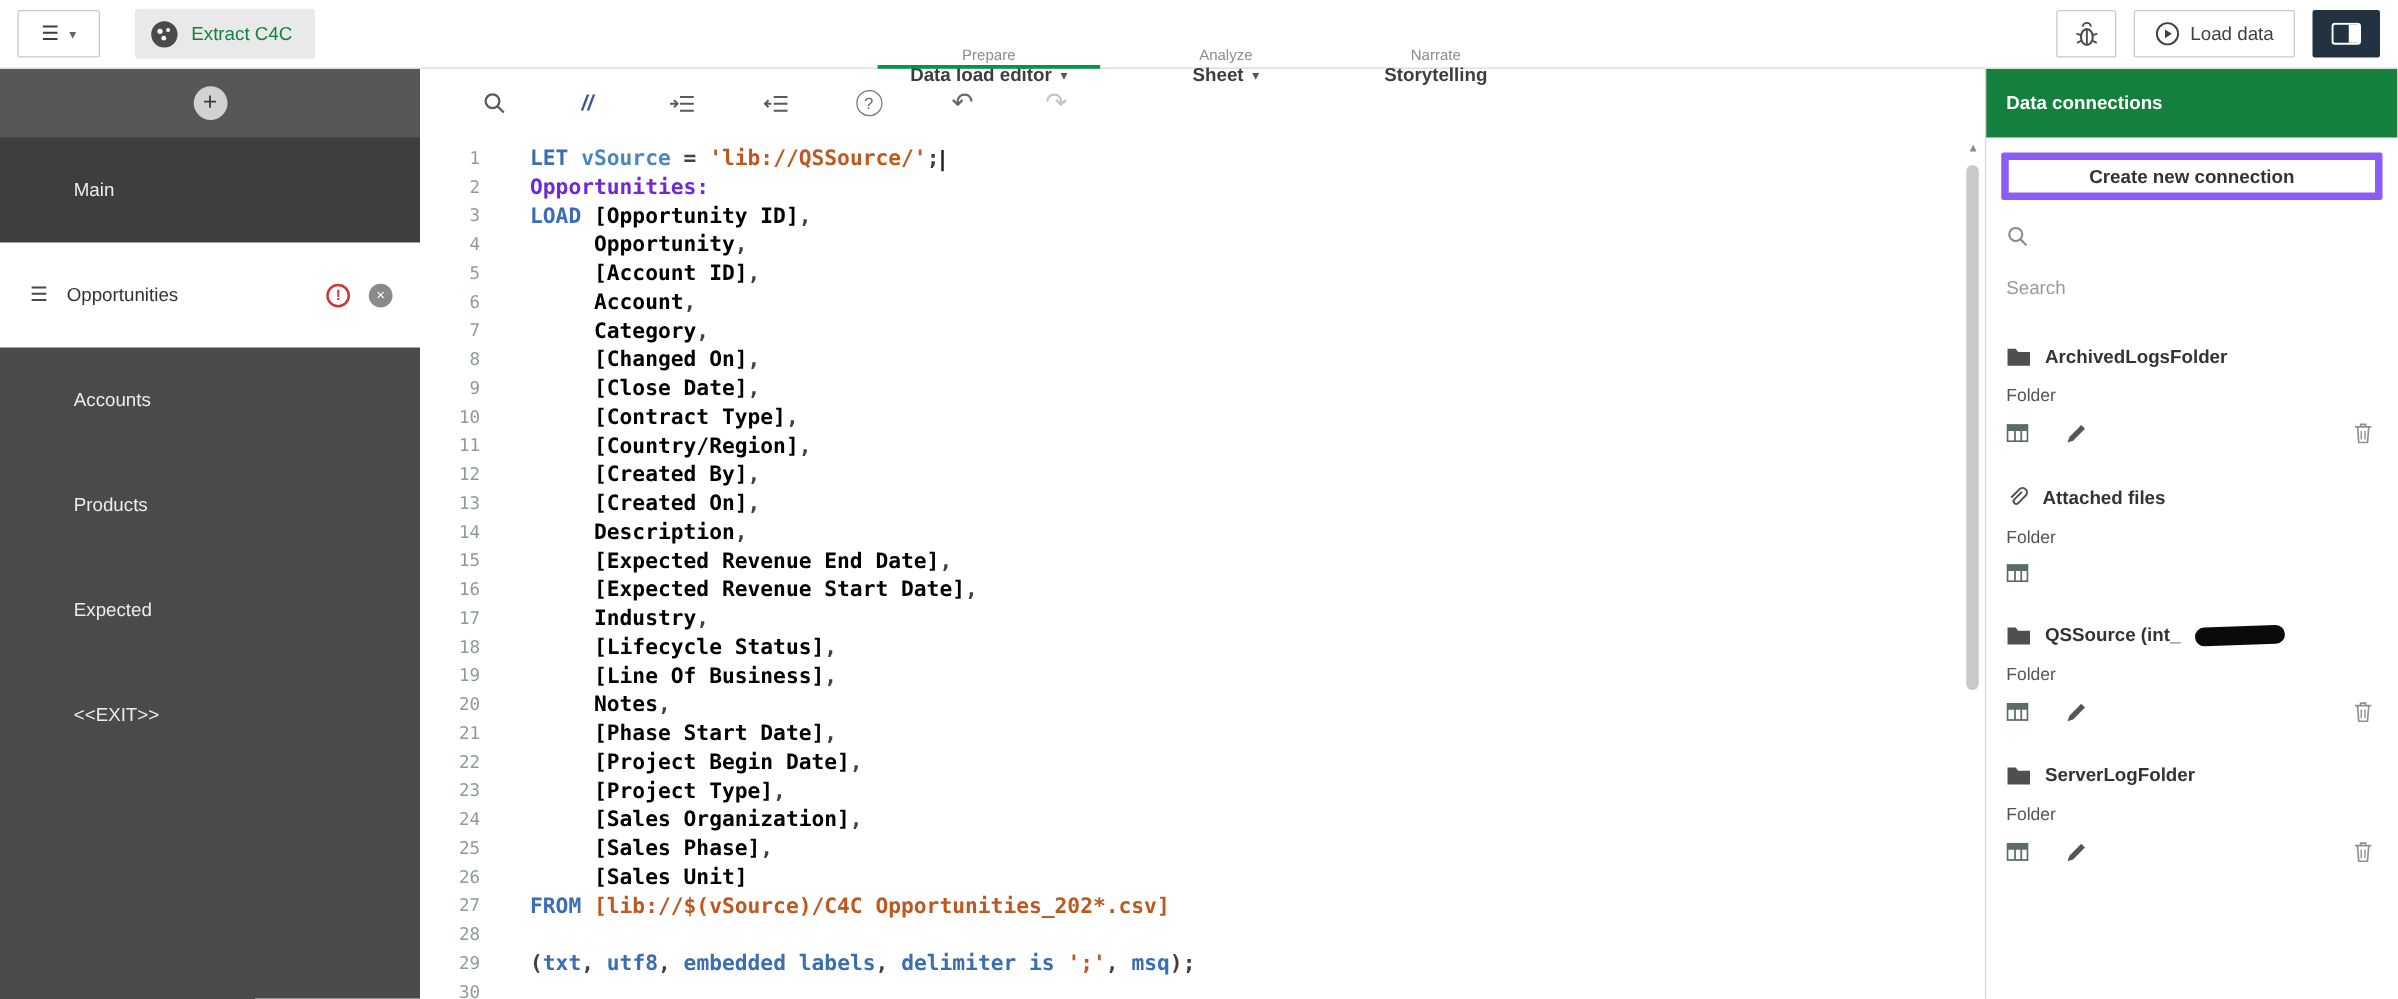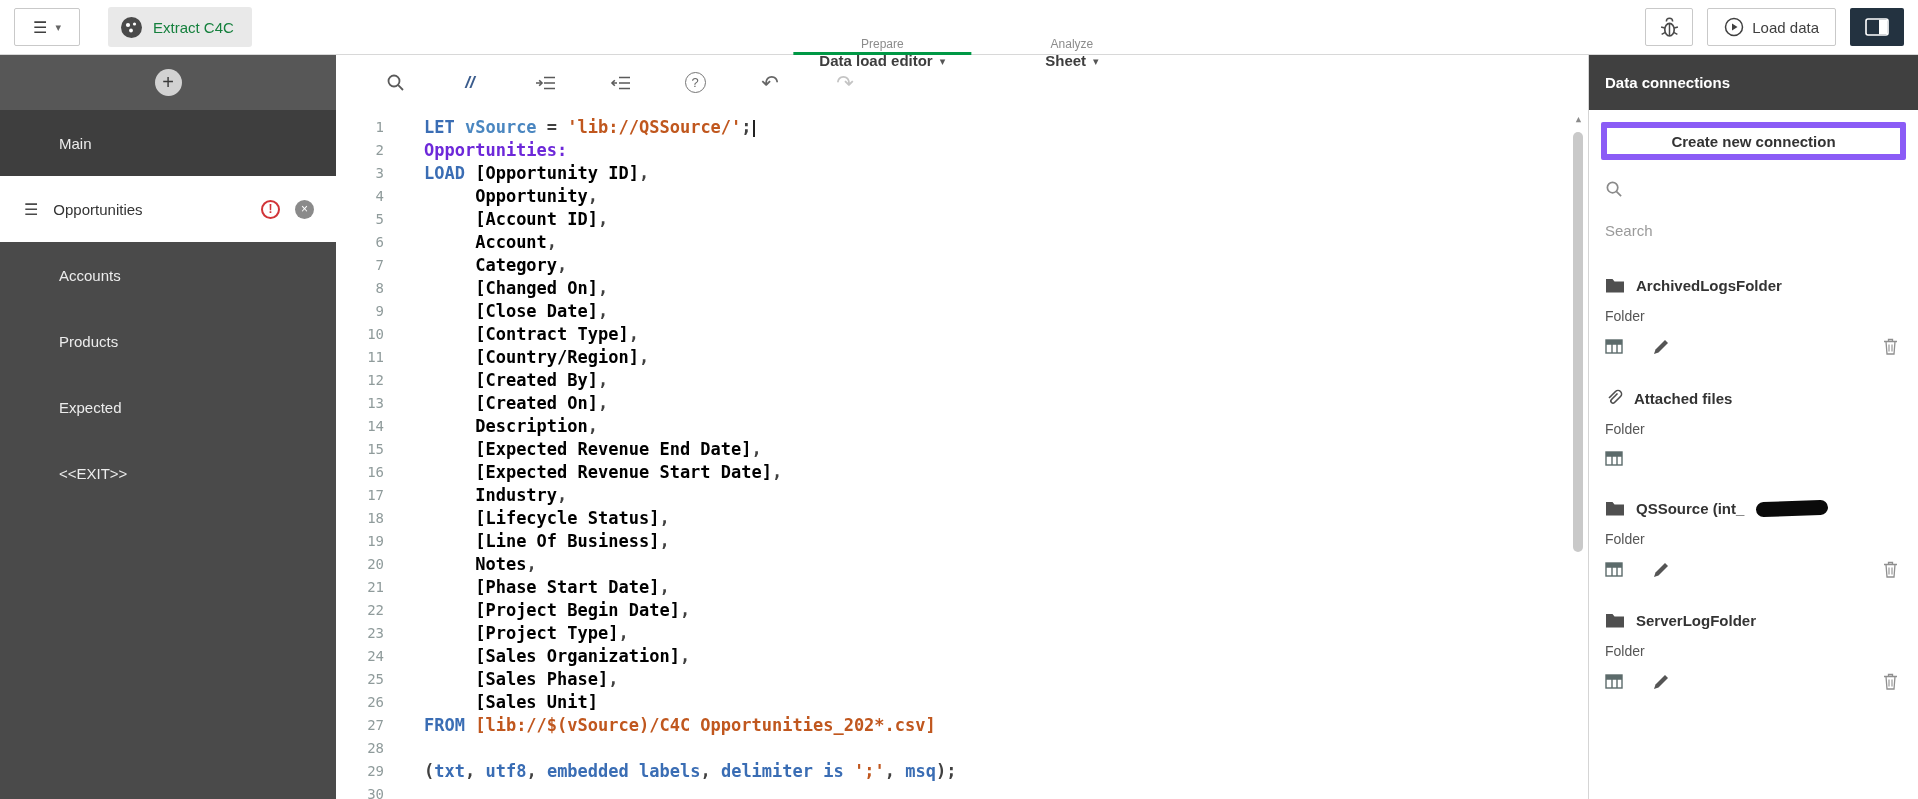--- a/index.html
+++ b/index.html
@@ -39,21 +39,21 @@
   
   .body { display:flex; height:744px; }
 
   
   .sidebar { width:336px; background:#4a4a4a; display:flex; flex-direction:column; flex:none; }
   .plus-strip { height:55px; background:#575757; display:flex; align-items:center;
     justify-content:center; flex:none; }
   .plus-btn { width:27px; height:27px; border-radius:50%; border:none; background:#d2d2d2;
     color:#3a3a3a; font-size:20px; line-height:1; display:flex; align-items:center;
     justify-content:center; cursor:pointer; padding-bottom:2px; }
-  .section-row { height:66px; display:flex; align-items:center; padding:0 22px 0 59px;
+  .section-row { height:84px; display:flex; align-items:center; padding:0 22px 0 59px;
     color:#ececec; font-size:15px; cursor:pointer; }
   .section-row.row-dark { background:#3e3e3e; }
   .section-row.selected { background:#fff; color:#333; padding-left:24px; gap:15px; }
   .sec-ham { font-size:16px; color:#4a4a4a; }
   .sec-spacer { flex:1; }
   .warn-badge { width:19px; height:19px; border:2px solid #d13438; border-radius:50%;
     color:#d13438; font-size:12px; font-weight:700; display:flex; align-items:center;
     justify-content:center; flex:none; }
   .close-badge { width:19px; height:19px; border-radius:50%; background:#8a8a8a;
     color:#fff; font-size:12px; display:flex; align-items:center; justify-content:center;
@@ -86,21 +86,21 @@
   .caret { display:inline-block; width:2px; height:17px; background:#222;
     vertical-align:text-bottom; margin-left:1px; }
   .scrollbar { position:absolute; top:4px; bottom:4px; right:3px; width:13px; }
   .sb-arrow { width:13px; text-align:center; font-size:9px; color:#8a8a8a; cursor:pointer; }
   .sb-thumb { position:absolute; top:18px; left:1px; width:10px; height:420px;
     background:#c9c9c9; border-radius:5px; cursor:pointer; }
 
   
   .connections { width:330px; flex:none; background:#fff; border-left:1px solid #d5d5d5;
     display:flex; flex-direction:column; }
-  .conn-header { height:55px; flex:none; background:#404040; color:#fff; font-weight:700;
+  .conn-header { height:55px; flex:none; background:#15803d; color:#fff; font-weight:700;
     font-size:15px; display:flex; align-items:center; padding-left:16px; }
   .create-btn { margin:12px 12px 0; height:38px; border:6px solid #8b5cf6; background:#fff;
     border-radius:2px; font-size:15px; color:#333; cursor:pointer; font-family:inherit;font-weight:bold; }
   .search-row { display:flex; align-items:flex-start; gap:24px; padding:20px 16px 14px;flex-direction:column; }
   .search-input { border:none; outline:none; flex:1; font-size:15px; color:#555;
     font-family:inherit; }
   .search-input::placeholder { color:#9a9a9a; }
   .conn-list { padding-top:8px; overflow:hidden; }
   .conn-item { padding:16px 16px 18px; }
   .conn-title { display:flex; align-items:center; gap:11px; font-weight:700; font-size:15px;
@@ -140,20 +140,26 @@
       <span class="nav-main">
         <span>Data load editor</span>
         <span class="chev">▾</span>
       </span>
     </div>
     <div class="nav-group">
       <span class="nav-sub">Analyze</span>
       <span class="nav-main">
         <span>Sheet</span>
         <span class="chev">▾</span>
+      </span>
+    </div>
+    <div class="nav-group">
+      <span class="nav-sub">Narrate</span>
+      <span class="nav-main">
+        <span>Storytelling</span>
       </span>
     </div>
   </div>
 
   <div class="topbar-right">
     <button class="btn icon-square">
       <svg width="21" height="21" viewBox="0 0 20 20">
         <ellipse cx="10" cy="12" rx="4.5" ry="6" fill="none" stroke="#4a4a4a" stroke-width="1.6"></ellipse>
         <path d="M10 6v12M2 9.5l3.5 1M18 9.5l-3.5 1M2.5 16.5l3.5-1.8M17.5 16.5l-3.5-1.8" stroke="#4a4a4a" stroke-width="1.4" fill="none"></path>
         <path d="M7 4.2a3 3 0 0 1 6 0" fill="none" stroke="#4a4a4a" stroke-width="1.4"></path>

